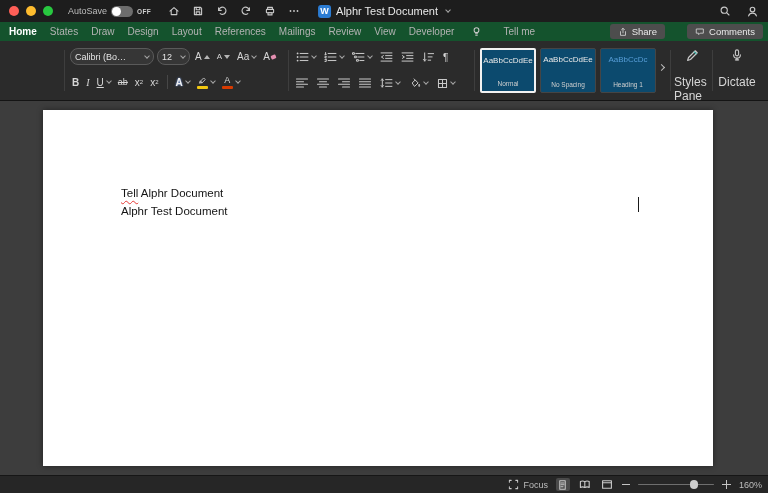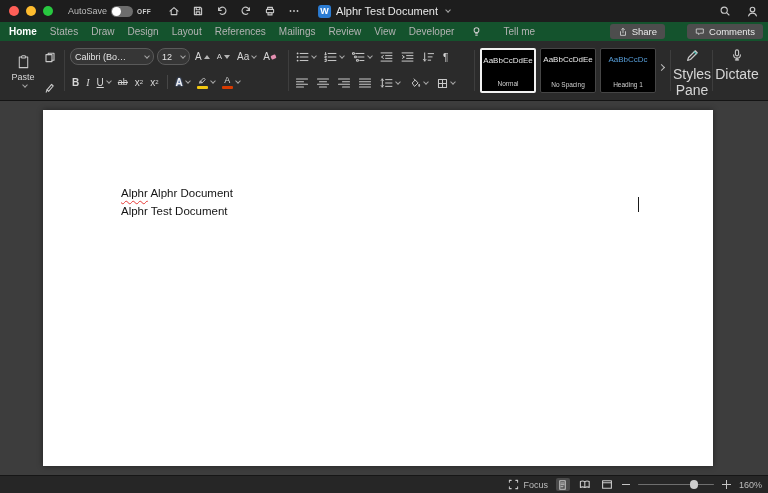--- a/index.html
+++ b/index.html
@@ -65,32 +65,32 @@
   .ul{text-decoration:underline;}
   .strike{text-decoration:line-through;font-size:9px;}
   .btn sub,.btn sup{font-size:6px;}
   .fx{font-weight:bold;color:#efefef;text-shadow:0 0 2px #7aa7ff;}
   .colstack{display:flex;flex-direction:column;align-items:center;gap:1px;}
   .bar{display:block;width:11px;height:3px;border-radius:1px;}
   .eraser{display:inline-block;width:5px;height:4px;background:#e58fb1;border-radius:1px;
     transform:rotate(-20deg);margin-left:1px;}
 
   
-  .style-card{position:absolute;top:7px;width:56px;height:45px;background:#000000;
+  .style-card{position:absolute;top:7px;width:56px;height:45px;background:#0c4a6e;
     border:1px solid #454545;border-radius:2px;display:flex;flex-direction:column;
     align-items:center;justify-content:space-between;padding:6px 2px 4px;}
   .style-card.selected{border:2px solid #f2f2f2;}
   .sample{font-size:8px;color:#e8e8e8;white-space:nowrap;}
   .sample.blue{color:#569cd6;}
   .sname{font-size:6.5px;color:#cfcfcf;}
   .gal-more{position:absolute;top:24px;display:flex;align-items:center;justify-content:center;width:10px;}
   .chev-right{display:inline-block;width:5px;height:5px;border-right:1.4px solid #bdbdbd;
     border-bottom:1.4px solid #bdbdbd;transform:rotate(-45deg);}
   .bigbtn{position:absolute;top:7px;display:flex;flex-direction:column;align-items:center;
-    gap:3px;color:#d6d6d6;font-size:14px;text-align:center;line-height:1.15;}
+    gap:13px;color:#d6d6d6;font-size:12px;line-height:1.15;}
 
   
   .docarea{position:absolute;top:101px;left:0;width:100%;height:374px;background:#3d3d3d;}
   .page{position:absolute;left:43px;top:9px;width:670px;height:356px;background:#ffffff;
     box-shadow:0 0 6px rgba(0,0,0,.45);}
   .doc-text{position:absolute;left:78px;top:75px;font-size:11.5px;line-height:17.5px;color:#141414;}
   .squig{text-decoration-line:underline;text-decoration-style:wavy;
     text-decoration-color:#e53935;text-decoration-thickness:1px;text-underline-offset:2.5px;}
   .caret-bar{position:absolute;left:595px;top:87px;width:1px;height:15px;background:#1a1a1a;}
 
@@ -229,44 +229,20 @@
     </div>
   </div>
 
   <div class="ribbon">
     <span class="rdiv" style="left:64px"></span>
     <span class="rdiv" style="left:288px"></span>
     <span class="rdiv" style="left:474px"></span>
     <span class="rdiv" style="left:670px"></span>
     <span class="rdiv" style="left:712px"></span>
 
-    <div class="grp" style="left:8px;width:54px">
-      <div class="paste-btn">
-        <svg class="ic" width="15" height="16" viewBox="0 0 16 16">
-            <path d="M6 2.6 H3.5 V14 H12.5 V2.6 H10"></path>
-            <rect x="6" y="1.4" width="4" height="2.4" rx="0.7"></rect>
-          </svg>
-        <span>Paste</span>
-        <span class="dd"></span>
-      </div>
-      <div class="clip-side">
-        <span>
-          <svg class="ic" width="12" height="12" viewBox="0 0 12 12">
-              <rect x="2" y="2.6" width="6" height="7"></rect>
-              <path d="M4.2 2.6 V1.2 H10 V8.2 H8"></path>
-            </svg>
-        </span>
-        <span>
-          <svg class="ic" width="12" height="12" viewBox="0 0 12 12">
-              <path d="M3 8.8 L7.6 3.4 L9.2 5 L4.6 10.4 Z"></path>
-              <path d="M2.2 11.2 L3 8.8"></path>
-            </svg>
-        </span>
-      </div>
-    </div>
 
     <div class="grp" style="left:70px;width:214px">
       <div class="frow" style="top:7px">
         <div class="combo" style="width:84px">
           <span class="combo-txt">Calibri (Bo…</span>
           <span class="dd"></span>
         </div>
         <div class="combo" style="width:33px">
           <span>12</span>
           <span class="dd"></span>
@@ -455,21 +431,21 @@
           <path d="M7 9.8 V11.4"></path>
           <path d="M5.4 11.4 H8.6"></path>
         </svg>
       <span>Dictate</span>
     </div>
   </div>
 
   <div class="docarea">
     <div class="page">
       <div class="doc-text">
-        <div><span class="squig">Alphr</span><span> Alphr Document</span></div>
+        <div><span class="squig">Tell</span><span> Alphr Document</span></div>
         <div>Alphr Test Document</div>
       </div>
       <div class="caret-bar"></div>
     </div>
   </div>
 
   <div class="statusbar">
     <div class="sb-right">
       <span class="focus-group">
         <svg class="ic" width="11" height="11" viewBox="0 0 12 12">

